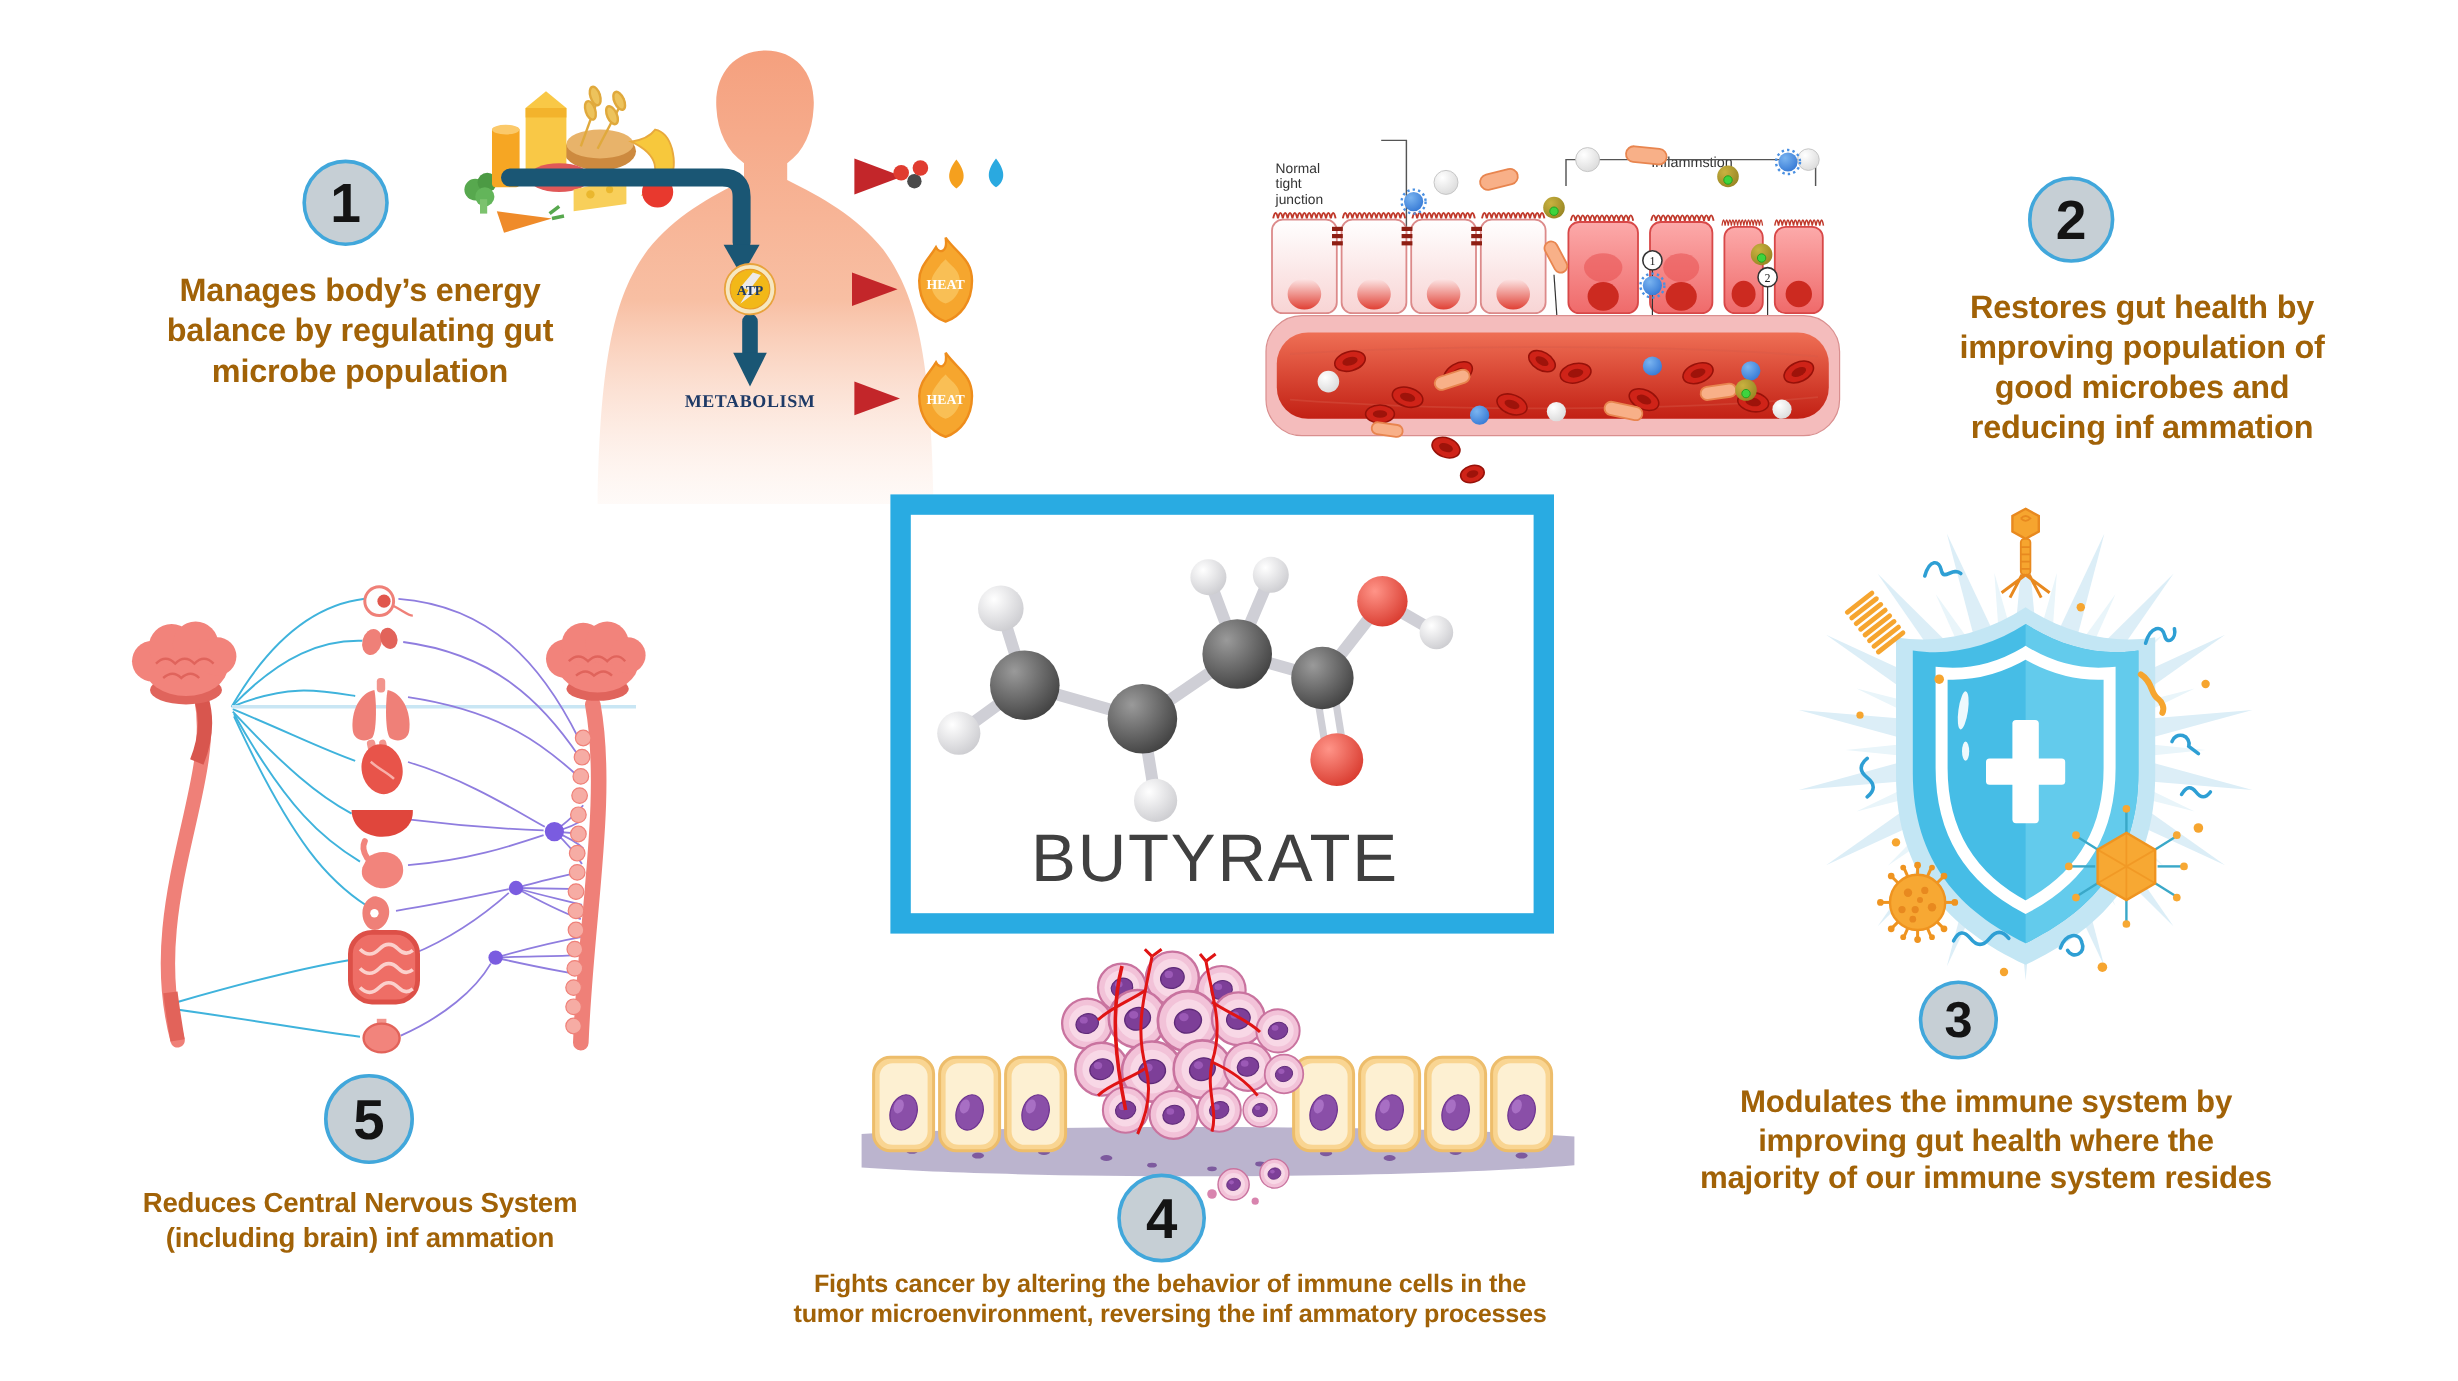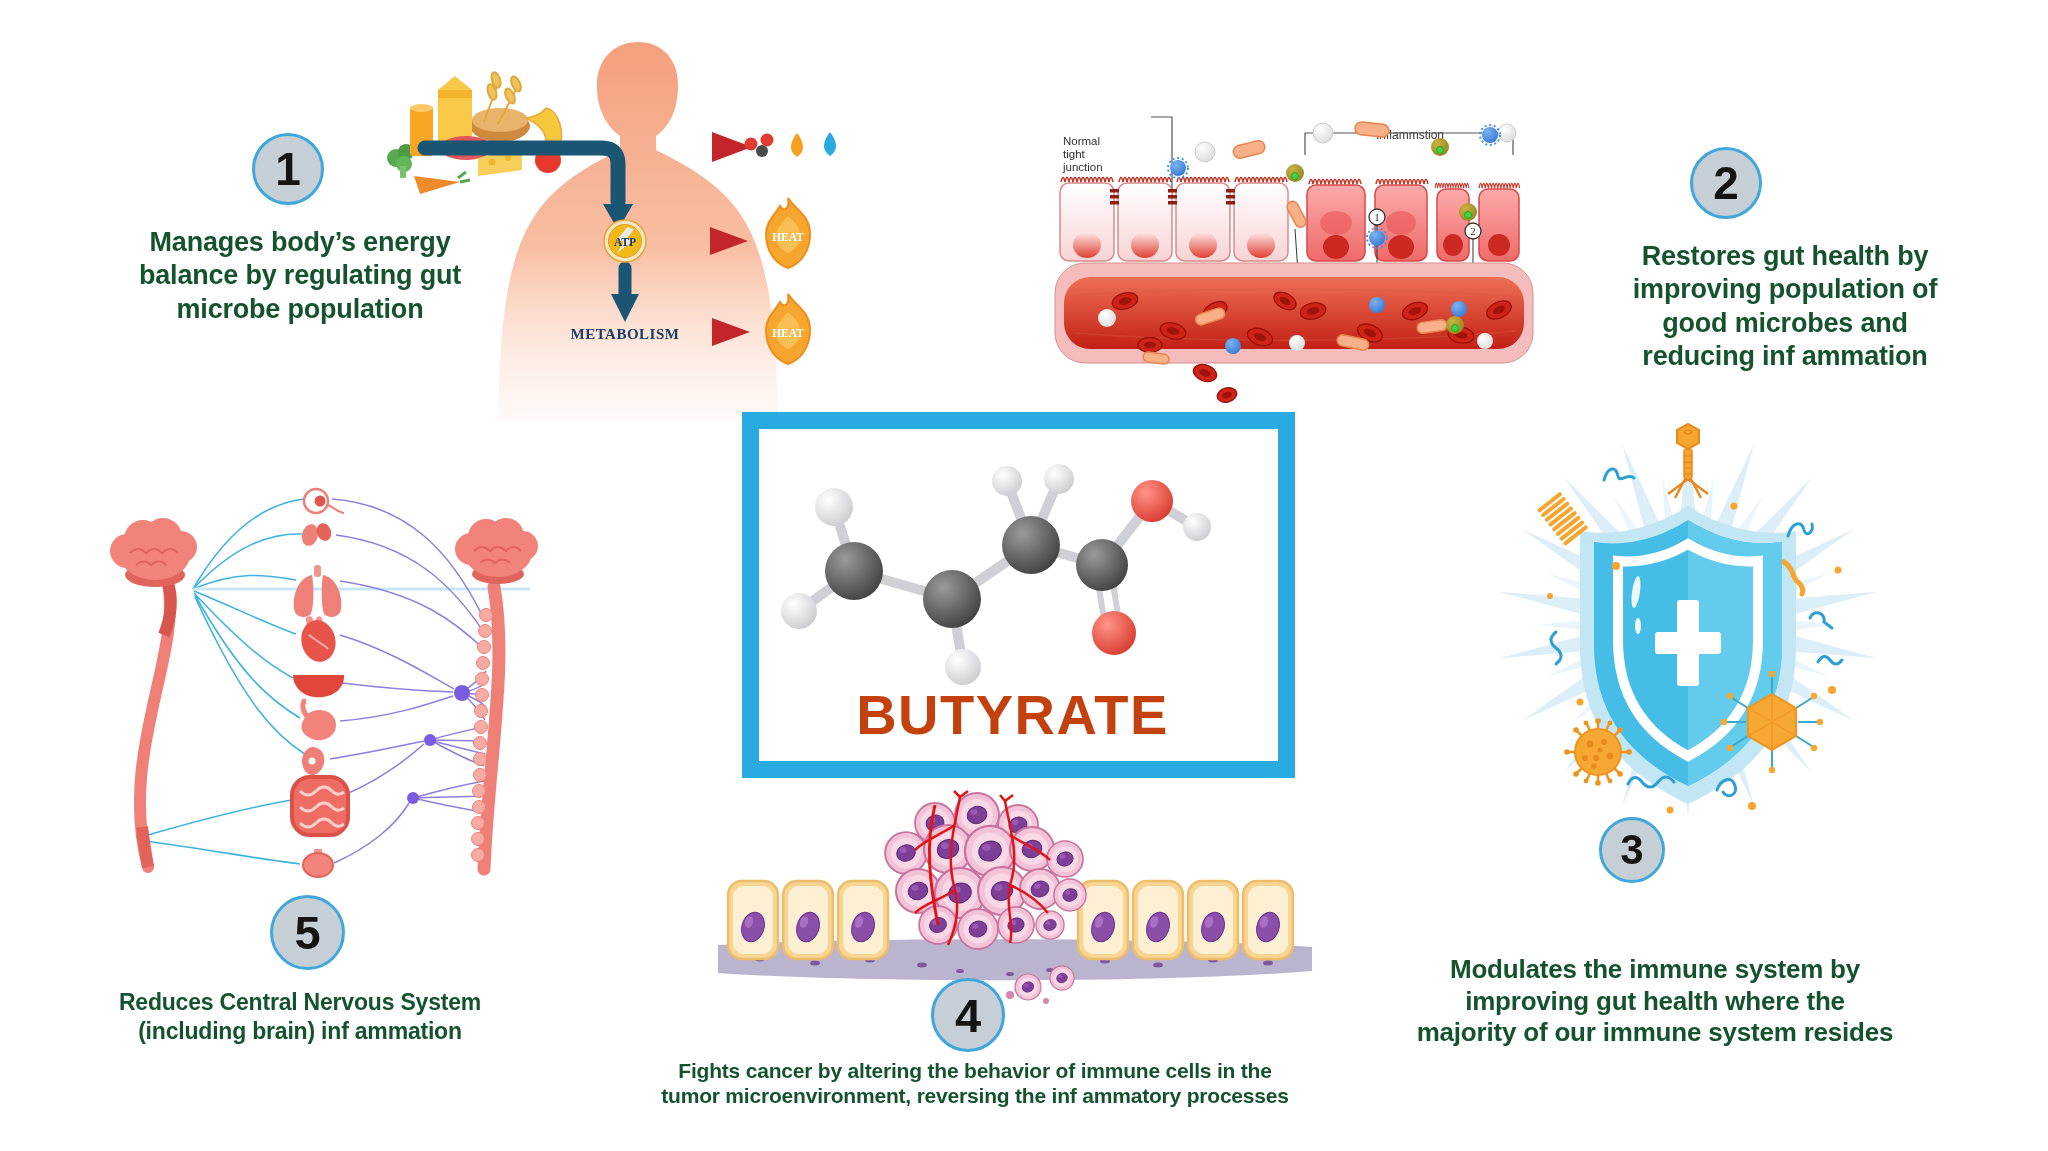--- a/index.html
+++ b/index.html
@@ -1,26 +1,26 @@
 <!DOCTYPE html>
 <html><head>
 <meta charset="utf-8">
 <style>
   html,body{margin:0;padding:0;background:#fff;}
   .stage{position:relative;width:2048px;height:1151px;background:#ffffff;overflow:hidden;
          font-family:"Liberation Sans",sans-serif;}
   .num-circle{position:absolute;border-radius:50%;background:#c6cfd5;border:3px solid #41a7db;
       display:flex;align-items:center;justify-content:center;font-weight:bold;color:#141414;
       box-sizing:border-box;font-family:"Liberation Sans",sans-serif;}
-  .sec-text{position:absolute;text-align:center;font-weight:bold;color:#14532d;
+  .sec-text{position:absolute;text-align:center;font-weight:bold;color:#a16207;
       white-space:pre-line;line-height:1.24;letter-spacing:-0.2px;}
   .butyrate-box{position:absolute;left:742px;top:412px;width:553px;height:366px;
       border:17px solid #29abe2;background:#fff;box-sizing:border-box;}
   .butyrate-title{position:absolute;left:0;right:12px;bottom:14px;text-align:center;
-      font-size:56px;font-weight:bold;color:#c2410c;letter-spacing:1.5px;}
+      font-size:56px;font-weight:normal;color:#404040;letter-spacing:1.5px;}
   .gut-label{position:absolute;font-size:11.5px;color:#333;line-height:1.12;white-space:pre-line;}
   .gut-label.center{text-align:center;margin-top:13px;}
   svg{position:absolute;overflow:visible;}
   svg text{font-family:"Liberation Serif",serif;}
 </style>
 </head>
 <body>
 
 <div class="stage">
 
@@ -550,21 +550,21 @@
         <circle cx="232" cy="386" r="4"></circle>
         <circle cx="30" cy="176" r="3"></circle>
       <circle cx="318" cy="150" r="3.5"></circle>
         <circle cx="60" cy="282" r="3.5"></circle>
     </g>
   </svg>
 
   <div class="num-circle" style="left:1599px;top:817px;width:66px;height:66px;font-size:42px;">
     <span>3</span>
   </div>
-  <div class="sec-text" style="left:1385px;top:954px;width:540px;font-size:26px;line-height:1.22;text-align:center;">Modulates the immune system by
+  <div class="sec-text" style="left:1385px;top:903px;width:540px;font-size:26px;line-height:1.22;text-align:center;">Modulates the immune system by
 improving gut health where the
 majority of our immune system resides</div>
 
   <svg style="left:710px;top:795px;" width="610" height="215" viewBox="0 0 610 215">
     <defs>
       <g id="ecell">
         <rect width="50" height="78" rx="14" fill="#f9d592" stroke="#edbd6b" stroke-width="2.5"></rect>
         <rect x="5" y="5" width="40" height="68" rx="11" fill="#fdf0d2"></rect>
         <ellipse cx="25" cy="46" rx="11" ry="15" fill="#8a4fa8" stroke="#6d3390" transform="rotate(18 25 46)"></ellipse>
         <ellipse cx="21" cy="41" rx="4" ry="6" fill="#a86fc4" transform="rotate(18 21 41)"></ellipse>

